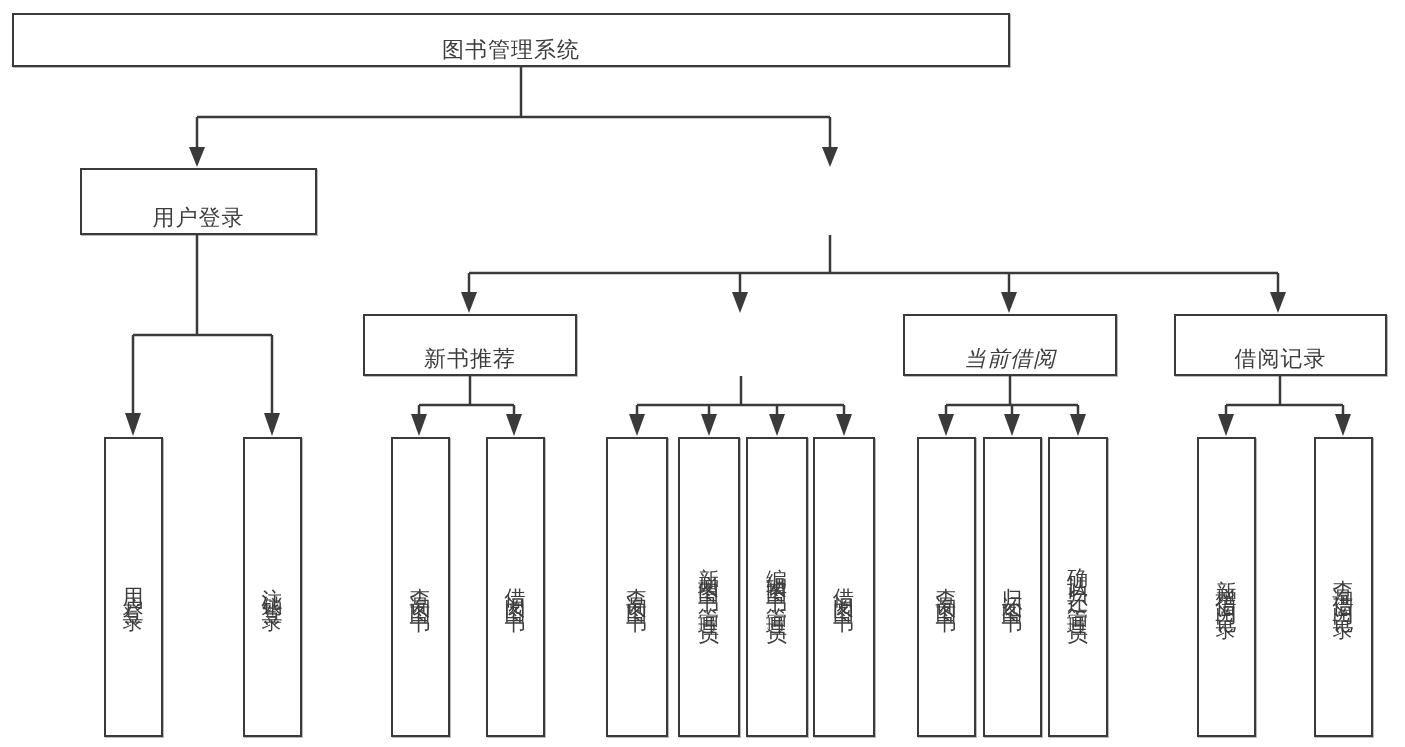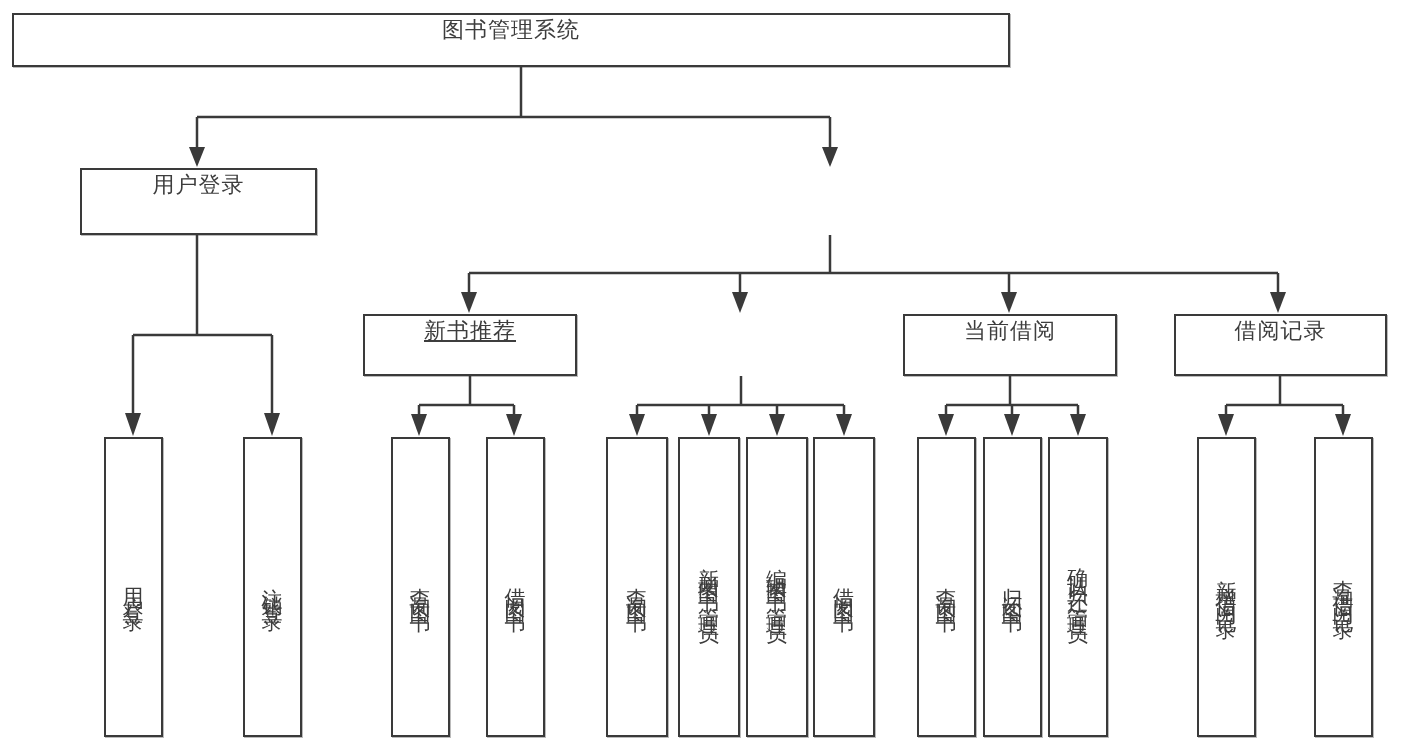--- a/index.html
+++ b/index.html
@@ -26,21 +26,21 @@
     z-index: 1;
   }
   #wires path { stroke: var(--line); stroke-width: 2.5; fill: none; }
   #wires polygon { fill: var(--line); stroke: none; }
 
   .hbox {
     position: absolute;
     background: var(--bg);
     border: 2px solid var(--line);
     display: flex;
-    align-items: flex-start;
+    align-items: flex-end;
     justify-content: center;
     z-index: 2;
     box-shadow: 1px 1px 0 rgba(60,60,60,.35);
   }
   .hbox .lbl {
     font-size: 22px;
     letter-spacing: 1px;
     white-space: nowrap;
   }
   .vbox {
@@ -74,23 +74,23 @@
     text-shadow: 0 0 2px #fff, 0 0 3px #fff;
     z-index: 3;
     white-space: nowrap;
     letter-spacing: 0.5px;
   }
 
   
   #n-root        { left: 12px;   top: 13px;  width: 998px; height: 54px; }
   #n-login       { left: 80px;   top: 168px; width: 237px; height: 67px; }
   #n-mgmt        { left: 712px;  top: 168px; width: 236px; height: 67px; }
-  #n-newbook     { left: 363px;  top: 314px; width: 214px; height: 62px; text-decoration: underline; }
+  #n-newbook     { left: 363px;  top: 314px; width: 214px; height: 62px; }
   #n-borrow      { left: 634px;  top: 314px; width: 214px; height: 62px; }
-  #n-current     { left: 903px;  top: 314px; width: 214px; height: 62px; }
+  #n-current     { left: 903px;  top: 314px; width: 214px; height: 62px; font-style: italic; }
   #n-records     { left: 1174px; top: 314px; width: 213px; height: 62px; }
 
   #v-login       { left: 104px; }
   #v-logout      { left: 243px; }
   #v-query1      { left: 391px; }
   #v-borrow1     { left: 486px; }
   #v-query2      { left: 606px; width: 62px; }
   #v-add-admin   { left: 678px; width: 62px; }
   #v-edit-admin  { left: 746px; width: 62px; }
   #v-borrow2     { left: 813px; width: 62px; }

